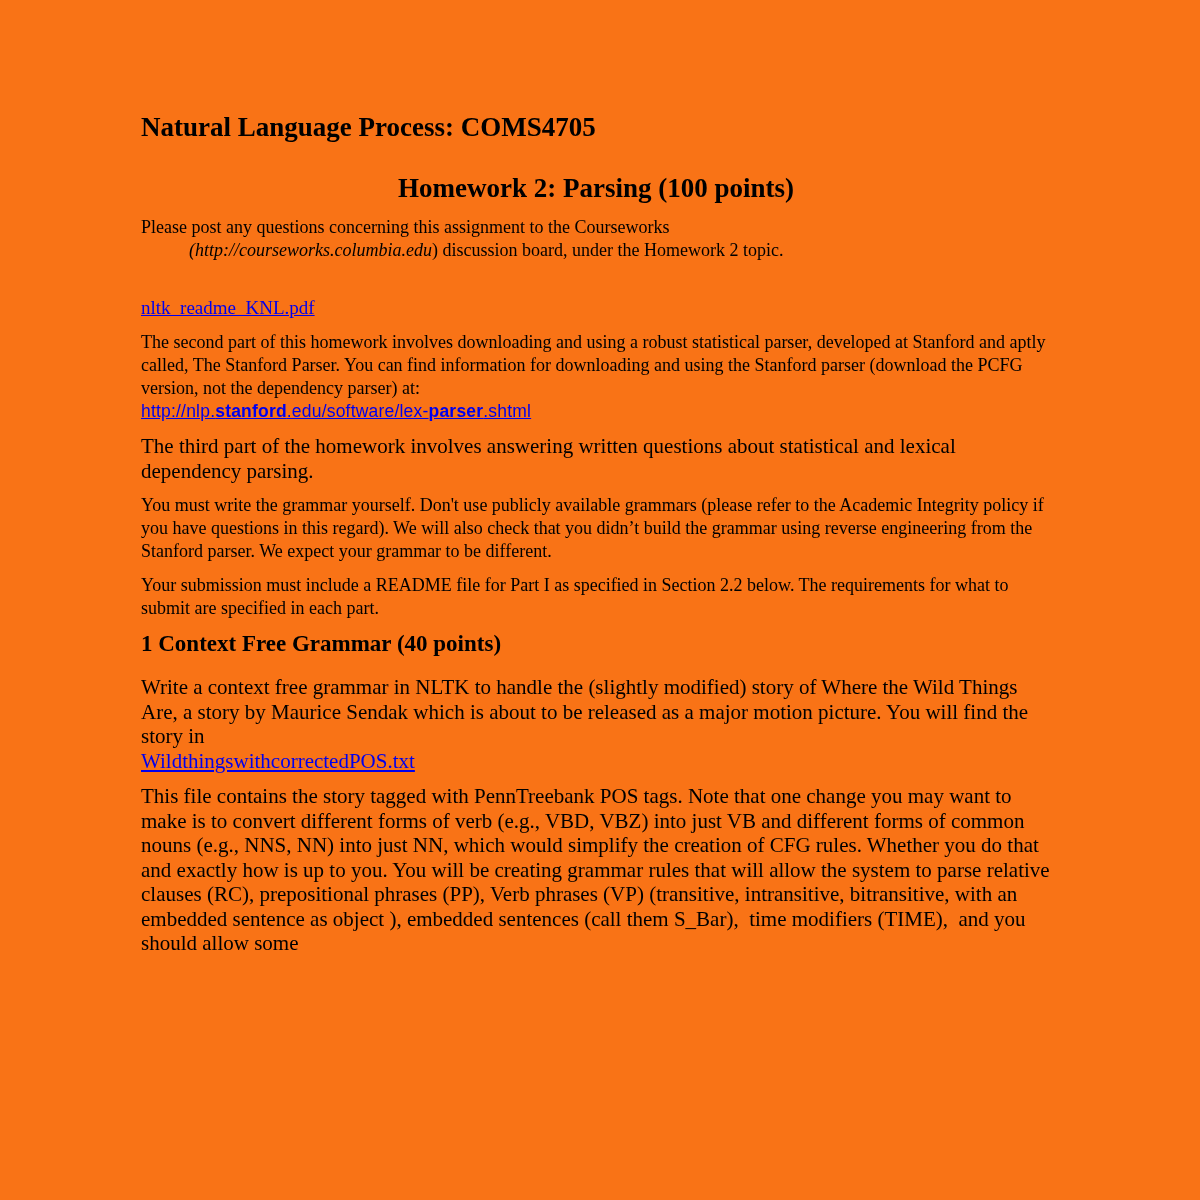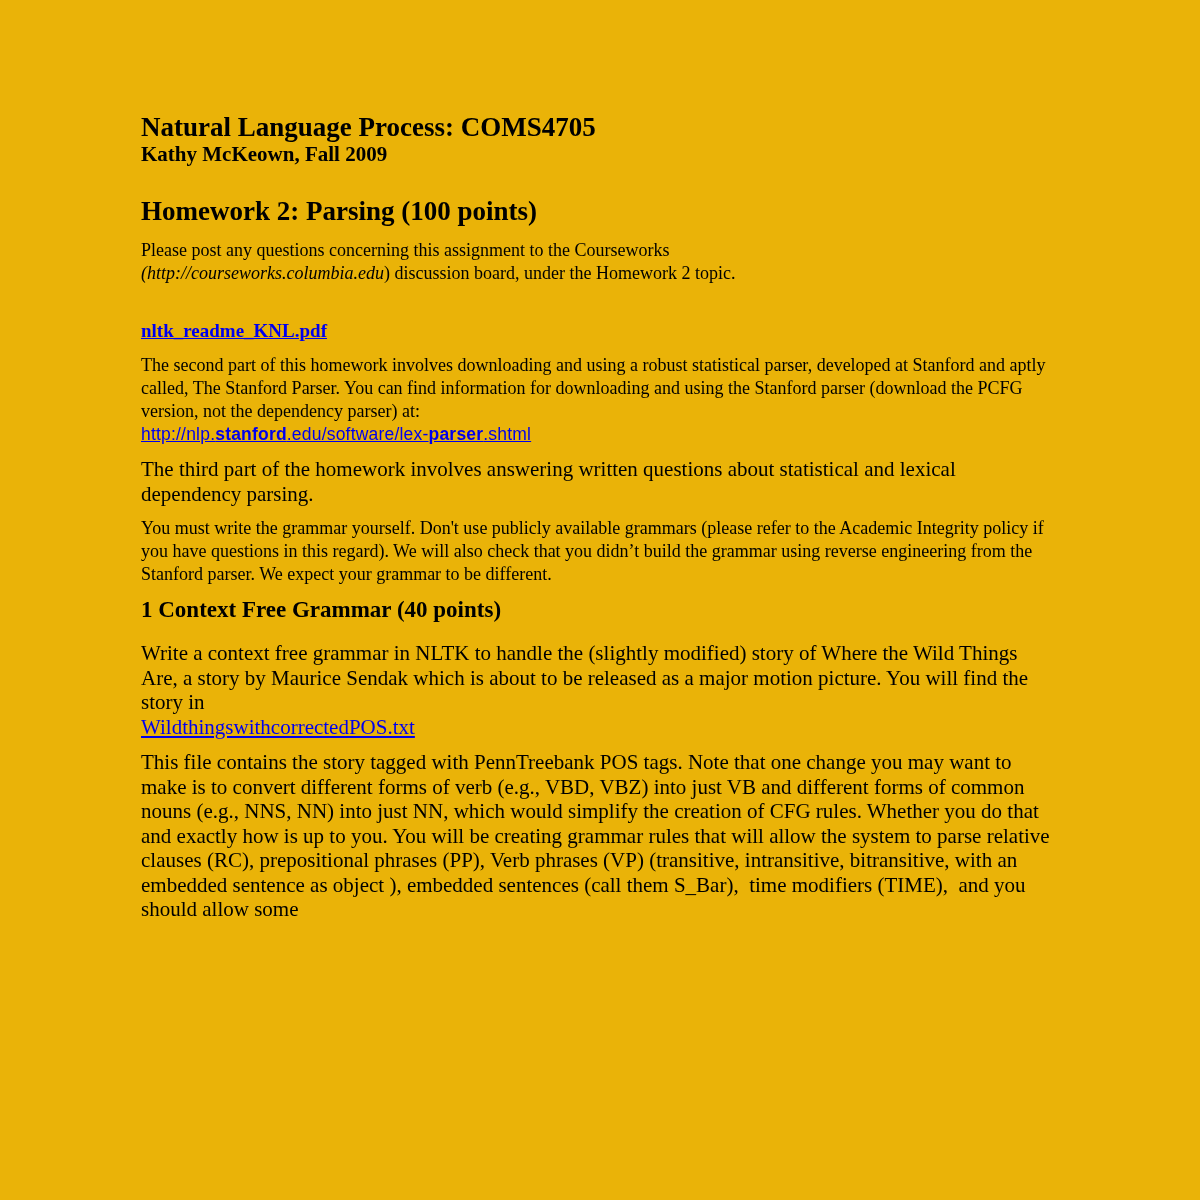--- a/index.html
+++ b/index.html
@@ -4,57 +4,57 @@
 <style>
   html, body { margin:0; padding:0; background:#ffffff; }
   body { width:1200px; height:1200px; }
   .page {
     box-sizing:border-box;
     width:1200px; height:1200px;
     padding:112px 149px 8px 141px;
     font-family:"Liberation Serif","DejaVu Serif",serif;
     color:#000000;
     overflow:hidden;
-    background:#eab308;
+    background:#f97316;
   }
   .course-title { font-size:27px; font-weight:700; line-height:31px; margin:0; }
   .sub-line { font-size:21px; font-weight:700; line-height:23px; margin:0; }
-  .hw-title { font-size:27px; font-weight:700; line-height:30px; margin:30px 0 13px 0; }
+  .hw-title { font-size:27px; font-weight:700; line-height:30px; text-align:center; margin:30px 0 13px 0; }
   .body-p { font-size:18px; line-height:23px; margin:0 0 11px 0; }
   .large-p { font-size:21px; line-height:24.5px; margin:0 0 11px 0; }
   .pre-wrap { white-space:pre-wrap; }
   .section-h { font-size:23px; font-weight:700; line-height:26px; margin:4px 0 18px 0; }
-  .italic-url { font-style:italic; }
+  .italic-url { font-style:italic;margin-left:48px; }
   .doc-link { color:var(--link-color,#0000ee); text-decoration:underline; cursor:pointer; }
-  .link-serif-bold { font-weight:700; font-size:19px; }
+  .link-serif-bold { font-weight:400; font-size:19px; }
   .link-serif { font-size:21px;margin-top:28px; }
   .link-sans { font-family:"Liberation Sans","DejaVu Sans",sans-serif; font-size:17.5px; letter-spacing:0.2px; }
   .link-sans .bold-seg { font-weight:700; }
 </style>
 </head>
 <body style="background: rgb(255, 255, 255); color: rgb(0, 0, 0);">
 
 <div class="page">
 
   <h1 class="course-title">Natural Language Process: COMS4705</h1>
-  <p class="sub-line">Kathy McKeown, Fall 2009</p>
 
   <h2 class="hw-title">Homework 2: Parsing (100 points)</h2>
 
   <p class="body-p"><span>Please post any questions concerning this assignment to the Courseworks</span><br><span class="italic-url">(http://courseworks.columbia.edu</span><span>) discussion board, under the Homework 2 topic.</span></p>
 
 
   <p class="body-p"><br><a href="#" class="doc-link link-serif-bold">nltk_readme_KNL.pdf</a></p>
 
   <p class="body-p"><span>The second part of this homework involves downloading and using a robust statistical parser, developed at Stanford and aptly called, The Stanford Parser. You can find information for downloading and using the Stanford parser (download the PCFG version, not the dependency parser) at:</span><br><a href="#" class="doc-link link-sans"><span>http://nlp.</span><span class="bold-seg">stanford</span><span>.edu/software/lex-</span><span class="bold-seg">parser</span><span>.shtml</span></a></p>
 
   <p class="large-p">The third part of the homework involves answering written questions about statistical and lexical dependency parsing.</p>
 
   <p class="body-p">You must write the grammar yourself. Don't use publicly available grammars (please refer to the Academic Integrity policy if you have questions in this regard). We will also check that you didn’t build the grammar using reverse engineering from the Stanford parser. We expect your grammar to be different.</p>
 
+  <p class="body-p">Your submission must include a README file for Part I as specified in Section 2.2 below. The requirements for what to submit are specified in each part.</p>
 
   <h3 class="section-h">1 Context Free Grammar (40 points)</h3>
 
   <p class="large-p"><span>Write a context free grammar in NLTK to handle the (slightly modified) story of Where the Wild Things Are, a story by Maurice Sendak which is about to be released as a major motion picture. You will find the story in</span><br><a href="#" class="doc-link link-serif">WildthingswithcorrectedPOS.txt</a></p>
 
   <p class="large-p pre-wrap">This file contains the story tagged with PennTreebank POS tags. Note that one change you may want to make is to convert different forms of verb (e.g., VBD, VBZ) into just VB and different forms of common nouns (e.g., NNS, NN) into just NN, which would simplify the creation of CFG rules. Whether you do that and exactly how is up to you. You will be creating grammar rules that will allow the system to parse relative clauses (RC), prepositional phrases (PP), Verb phrases (VP) (transitive, intransitive, bitransitive, with an embedded sentence as object ), embedded sentences (call them S_Bar),  time modifiers (TIME),  and you should allow some</p>
 
 </div>
 
 </body></html>

